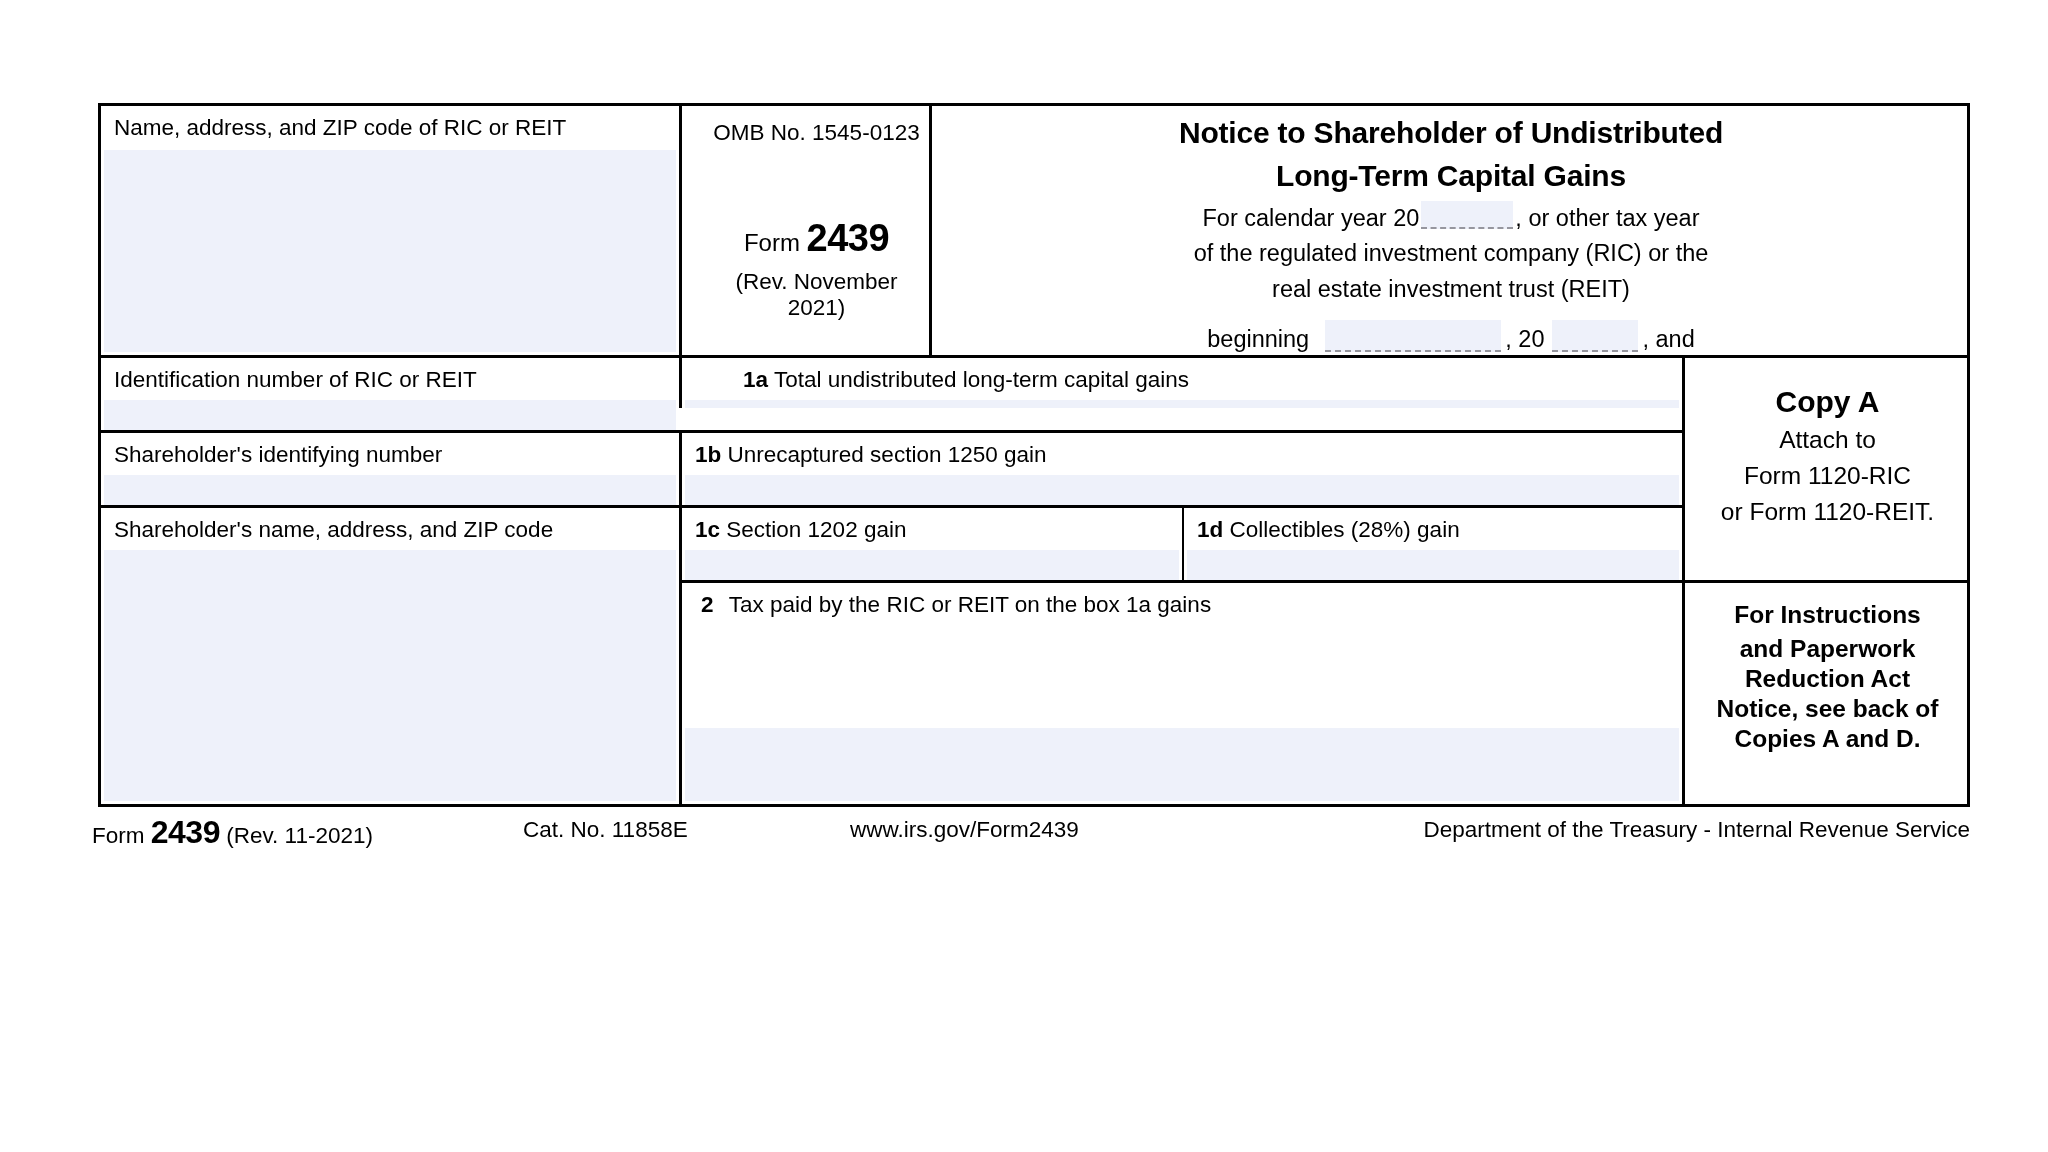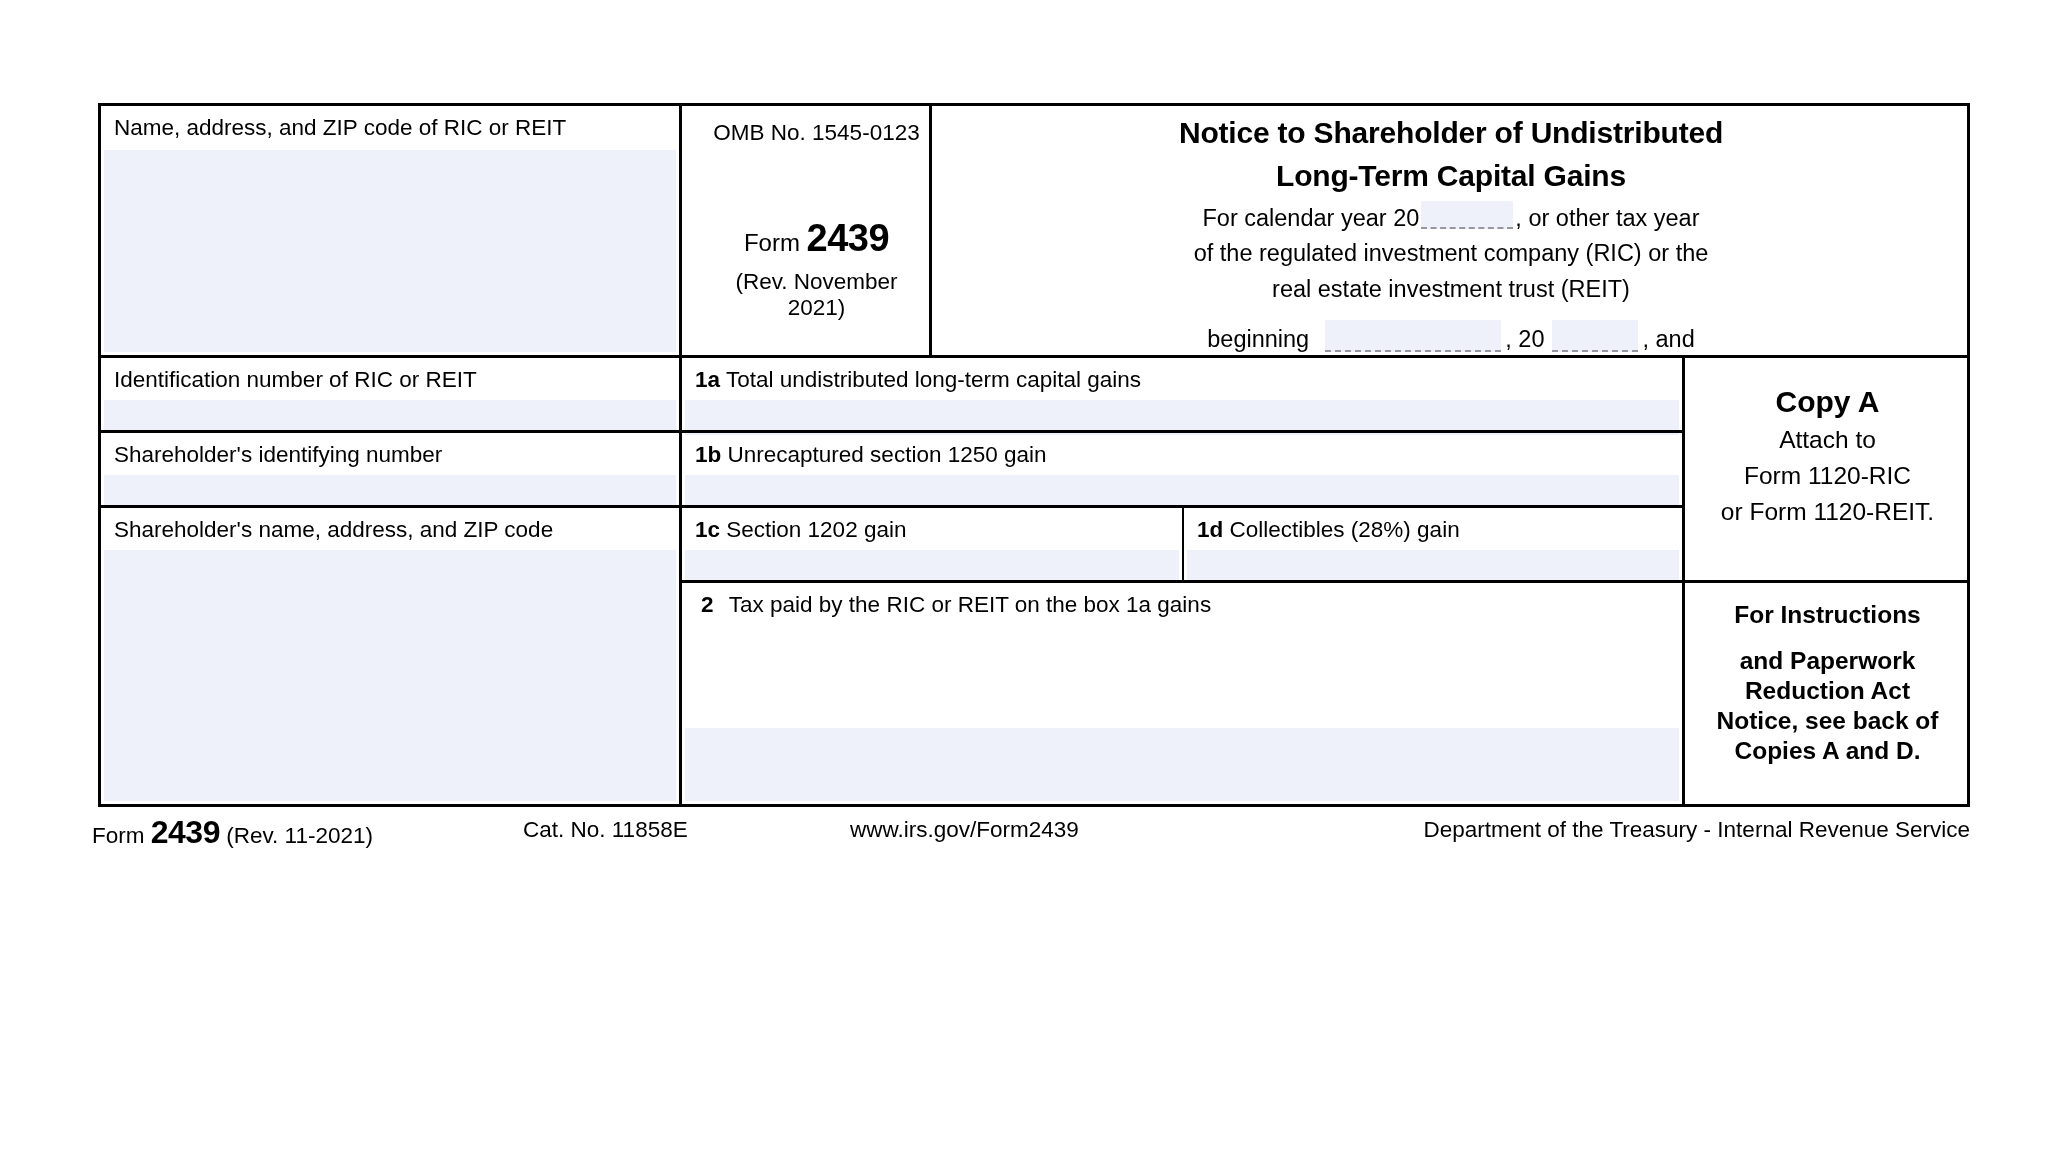--- a/index.html
+++ b/index.html
@@ -166,21 +166,21 @@
     padding-left: 4px;
   }
 
   
   .lc-name    { left: 0;   top: 0;   width: 578px; height: 249px; }
   .lc-idnum   { left: 0;   top: 249px; width: 578px; height: 75px; }
   .lc-shid    { left: 0;   top: 324px; width: 578px; height: 75px; }
   .lc-shname  { left: 0;   top: 399px; width: 578px; height: 299px; }
 
   
-  .mc-1a { left: 578px; top: 249px; width: 1003px; height: 80px; }
+  .mc-1a { left: 578px; top: 249px; width: 1003px; height: 53px; padding-left: 48px; }
   .mc-1b { left: 578px; top: 324px; width: 1003px; height: 75px; }
   .mc-1c { left: 578px; top: 399px; width: 503px; height: 75px; }
   .mc-1d { left: 1081px; top: 399px; width: 500px; height: 75px; }
   .mc-2  { left: 578px; top: 474px; width: 1003px; height: 224px; }
 
   
   .rc-copy  { left: 1581px; top: 249px; width: 288px; height: 225px; text-align: center; }
   .rc-instr { left: 1581px; top: 474px; width: 288px; height: 224px; text-align: center; }
 
   .copy-title {
@@ -326,21 +326,21 @@
 
     <div class="cell rc-copy bt bl">
       <div class="copy-title">Copy A</div>
       <div class="copy-lines">Attach to</div>
       <div class="copy-lines">Form 1120-RIC</div>
       <div class="copy-lines">or Form 1120-REIT.</div>
     </div>
 
     <div class="cell rc-instr bt bl">
       <div class="instr-lines">For Instructions</div>
-      <div class="instr-lines" style="margin-top:16px;">and Paperwork</div>
+      <div class="instr-lines" style="margin-top:4px;">and Paperwork</div>
       <div class="instr-lines" style="margin-top:0;">Reduction Act</div>
       <div class="instr-lines" style="margin-top:0;">Notice, see back of</div>
       <div class="instr-lines" style="margin-top:0;">Copies A and D.</div>
     </div>
 
   </div>
 
   <div class="footer">
     <div class="ft ft-form">
       <span class="sm">Form</span>

